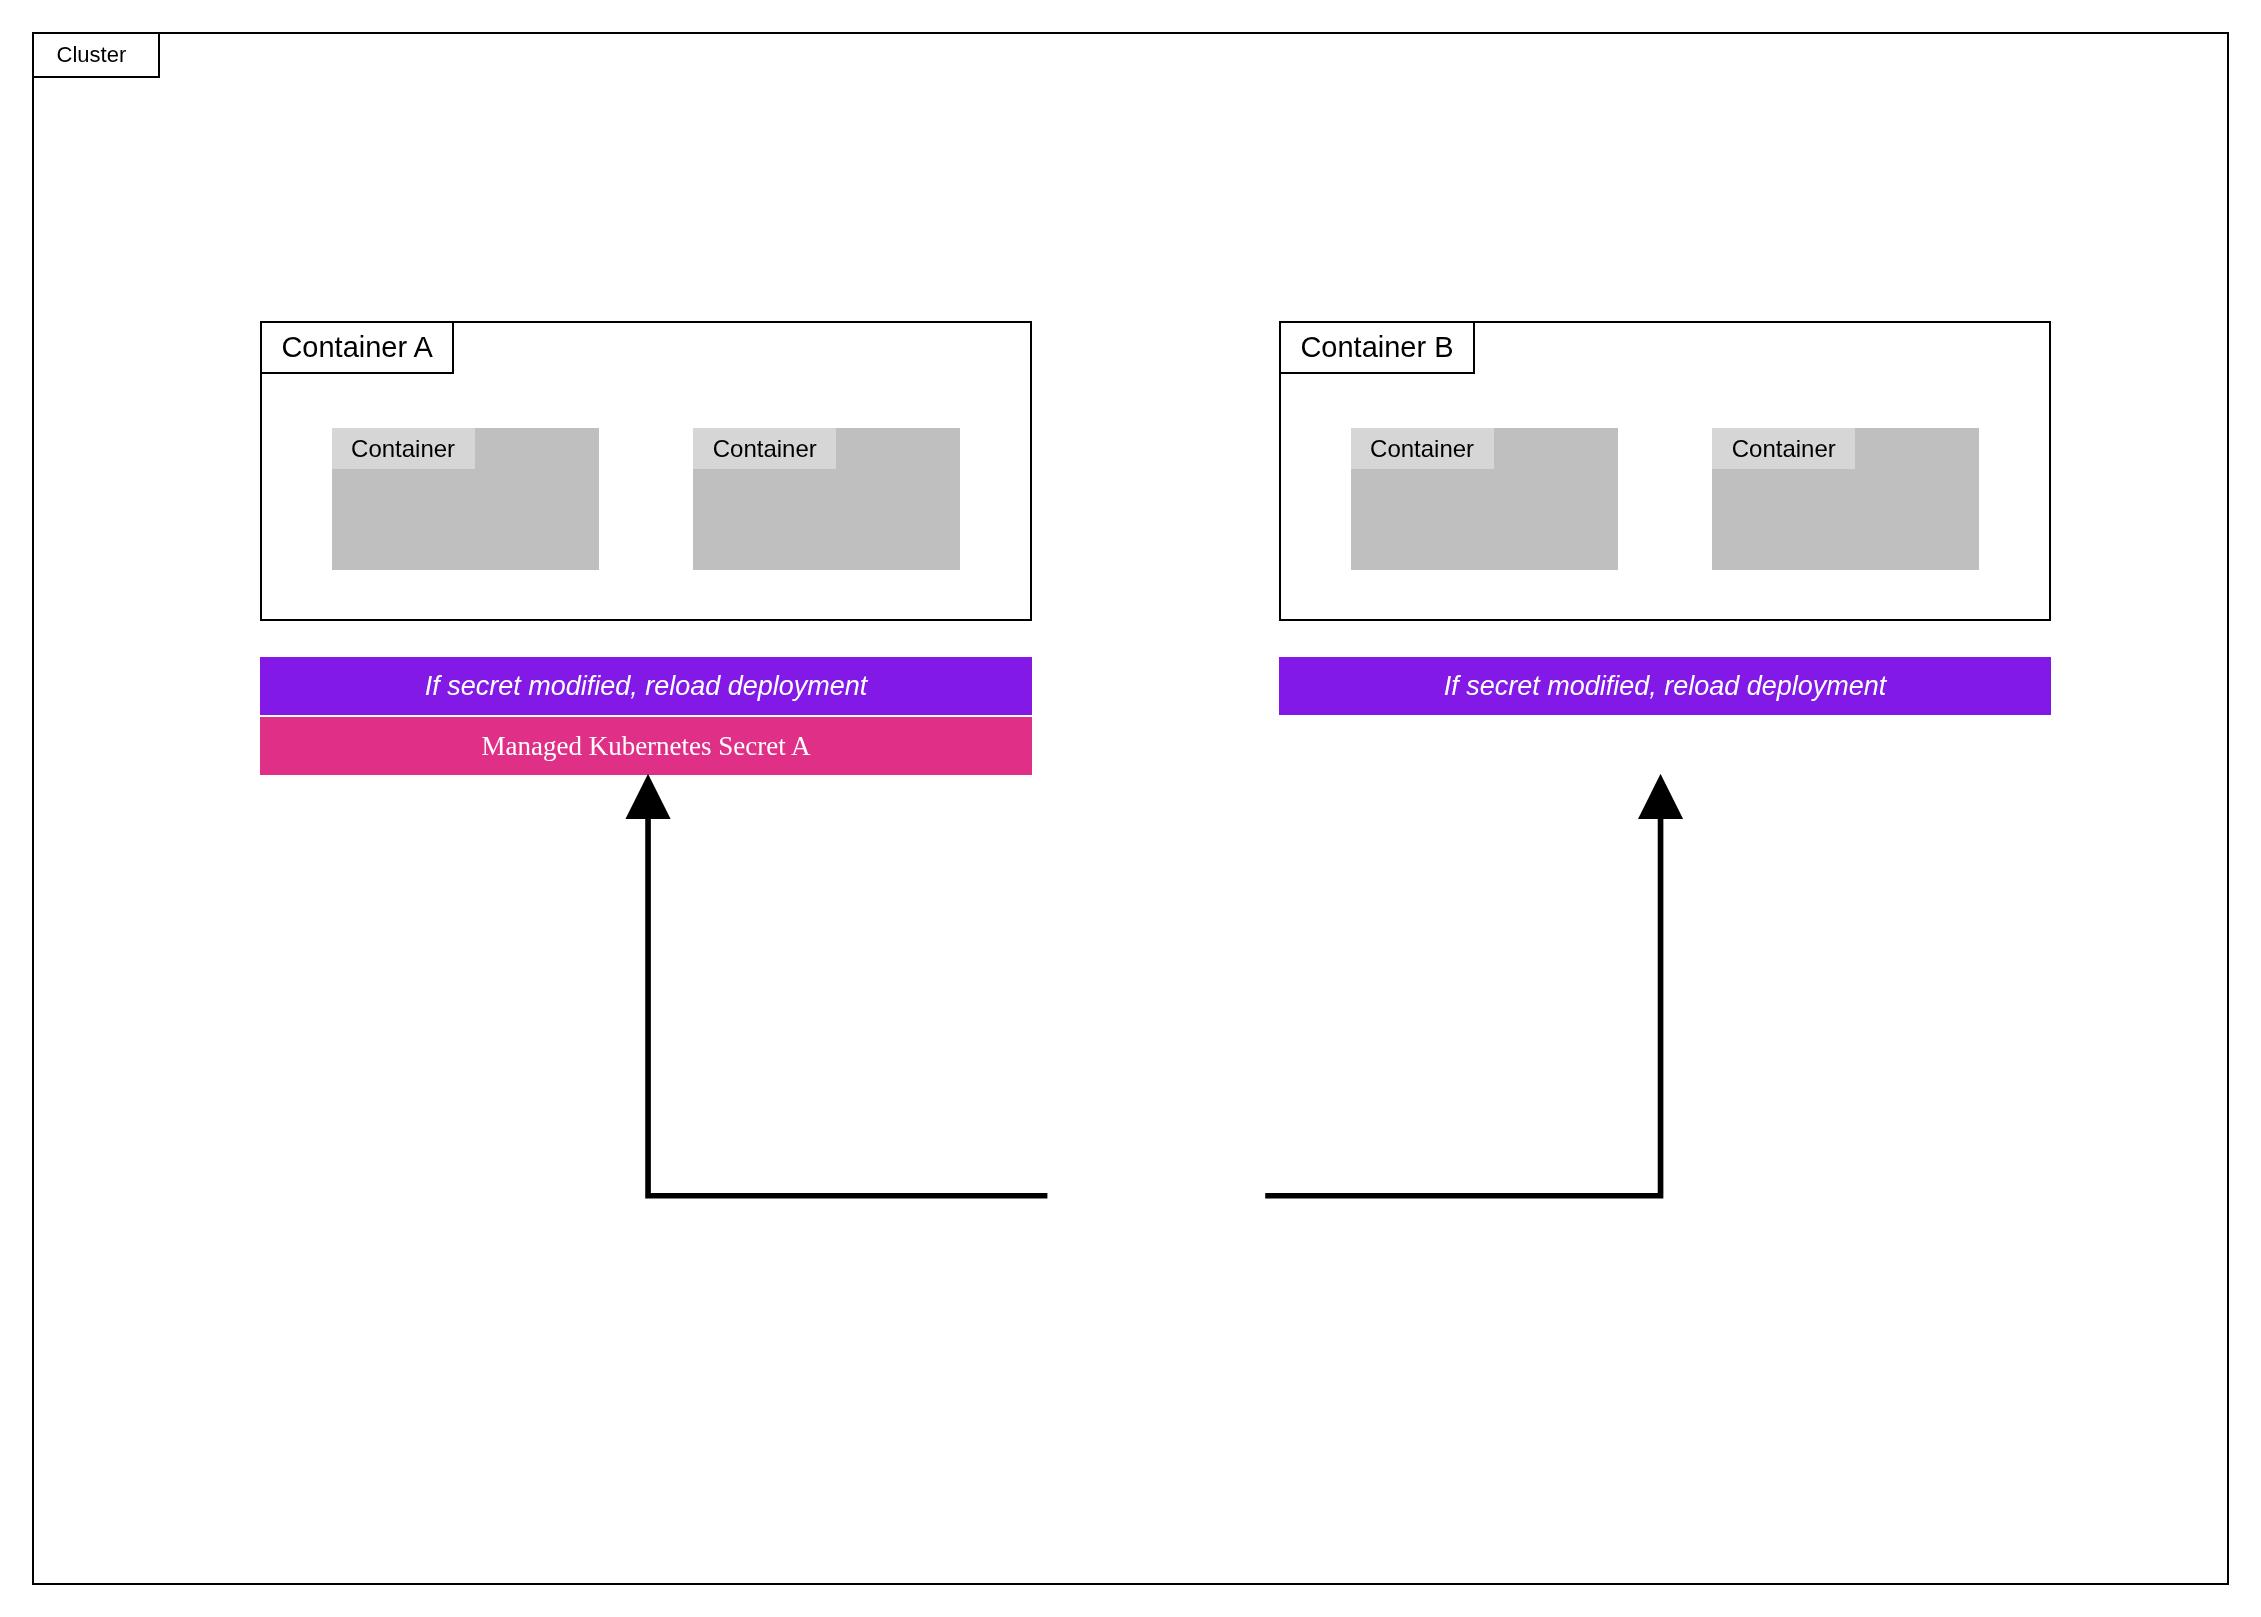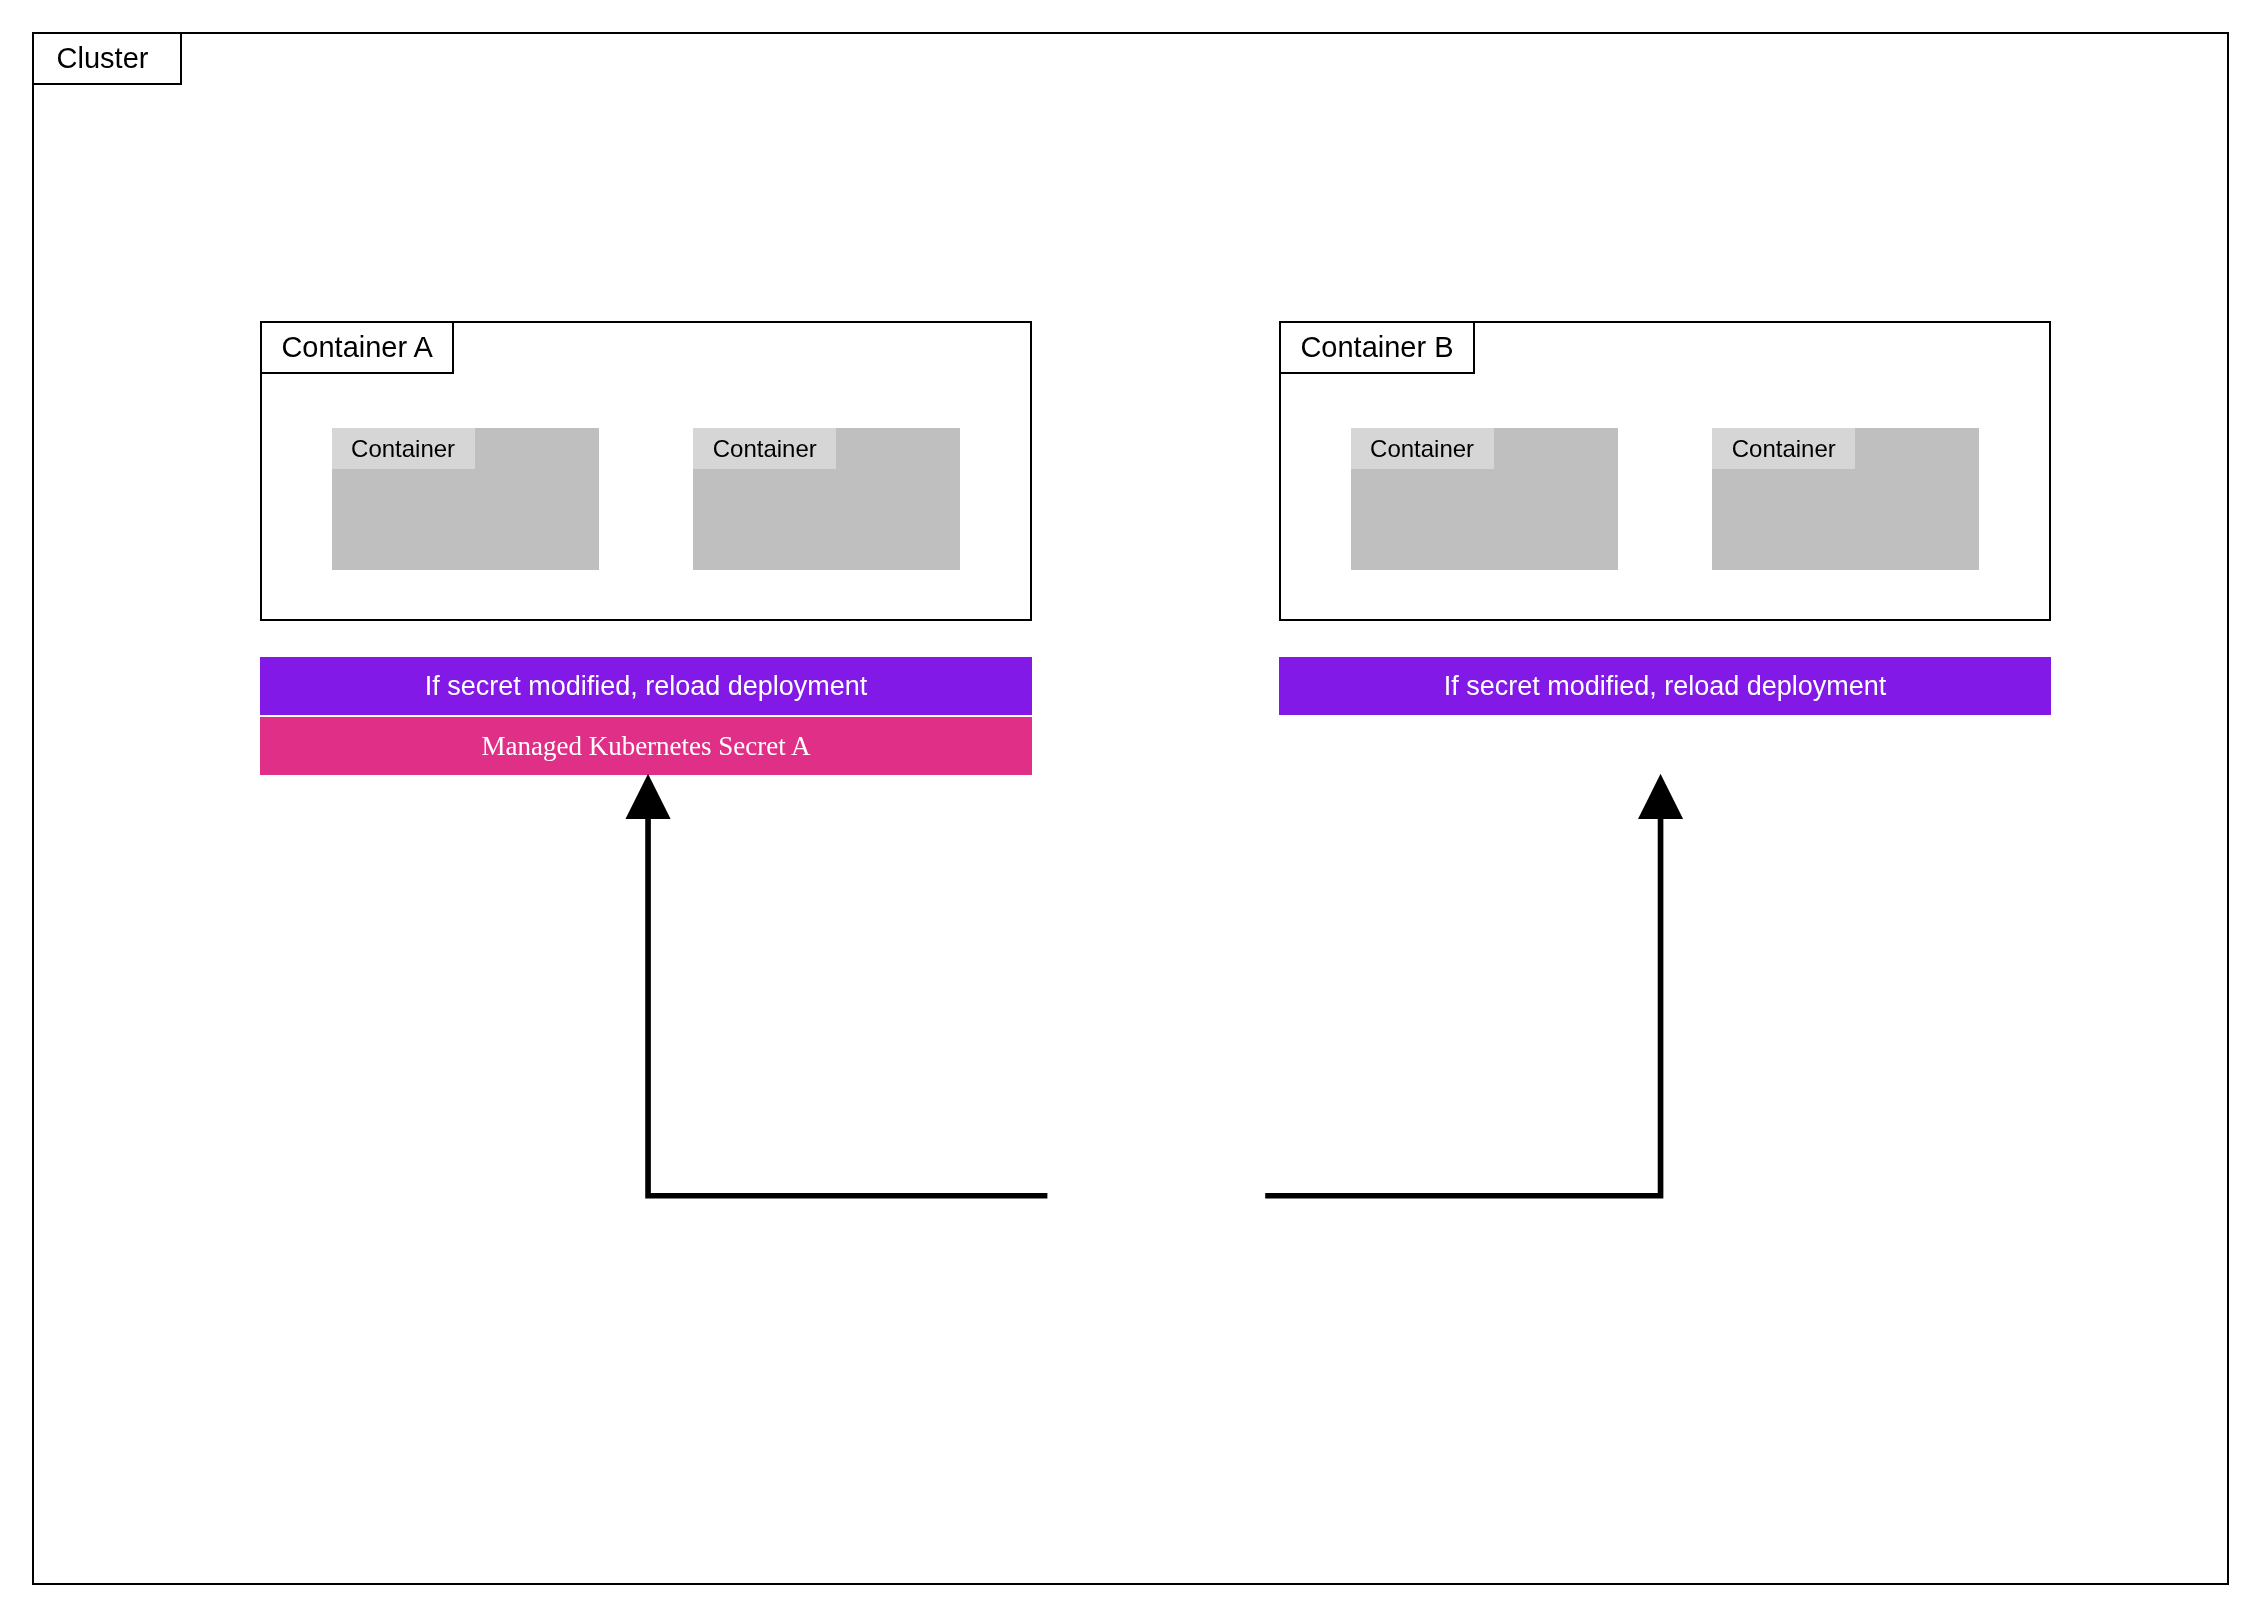--- a/index.html
+++ b/index.html
@@ -30,21 +30,21 @@
       border: 2px solid #000;
       background: #fff;
     }
     .cluster-label {
       position: absolute;
       top: -2px;
       left: -2px;
       border: 2px solid #000;
       background: #fff;
       padding: 8px 32px 8px 22.6px;
-      font-size: 29px;
+      font-size: 22px;
       color: #000;
     }
     
     .deployment {
       position: absolute;
       width: 772px;
       border: 2px solid #000;
       background: #fff;
     }
     .deployment-a { top: 287px; left: 226px; }
@@ -85,21 +85,21 @@
       left: 226px;
       width: 772px;
       height: 58px;
       display: flex;
       align-items: center;
       justify-content: center;
       font-size: 27px;
       color: #fff;
     }
     .bar-b { left: 1245px; }
-    .reload-bar { top: 623px; background: #8319e8; }
+    .reload-bar { top: 623px; background: #8319e8; font-style: italic; }
     .reload-bar { background: #8219e7; }
     .secret-bar { top: 683px; background: #df2f86; font-family: Liberation Serif, serif; }
     
     .operator {
       position: absolute;
       top: 1043px;
       left: 1003px;
       width: 243px;
       height: 243px;
       border-radius: 50%;

